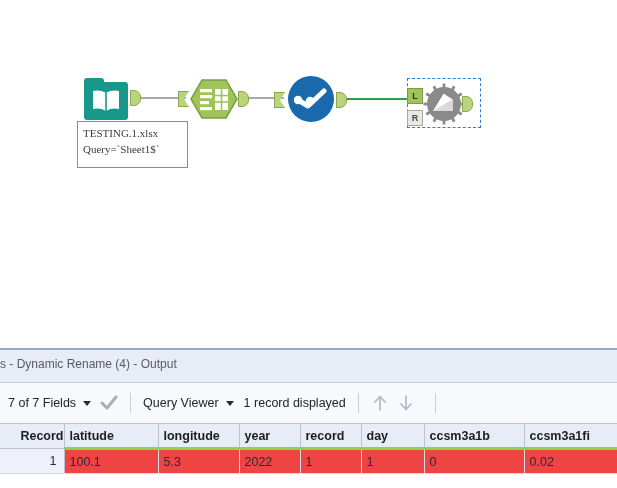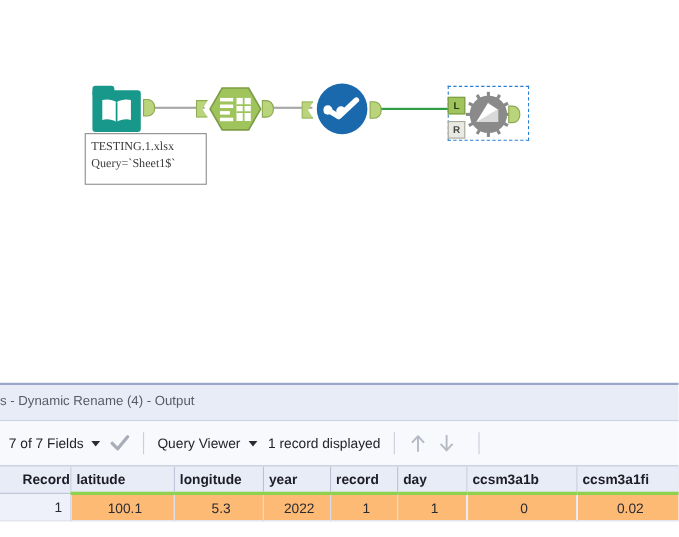--- a/index.html
+++ b/index.html
@@ -121,21 +121,21 @@
     font-size: 12.5px; font-family: "Liberation Sans", sans-serif;
     padding: 0 0 0 5px; height: 23px; overflow: hidden; white-space: nowrap;
   }
   .tbl th {
     background: #e8ecf7; color: #1d1d26; font-weight: bold; text-align: left;
     border-right: 1px solid #b9c1d4; border-bottom: 3px solid #8fd14f;
     vertical-align: middle;
   }
   .tbl th.rec { text-align: right; border-bottom: 1px solid #b9c1d4; }
   .tbl td {
-    background: #fdba74; color: #2a2a33; text-align: center;
+    background: #ef4444; color: #2a2a33; text-align: left;
     border-right: 1px solid #d8dce6; border-bottom: 1px solid #d8dce6;
     vertical-align: middle;
   }
   .tbl td.rec {
     background: #eef1f9; color: #2a2a33; text-align: right;
     padding-right: 7px; border-right: 1px solid #b9c1d4;
   }
   .tbl tbody tr { height: 23px; }
 </style>
 </head>

